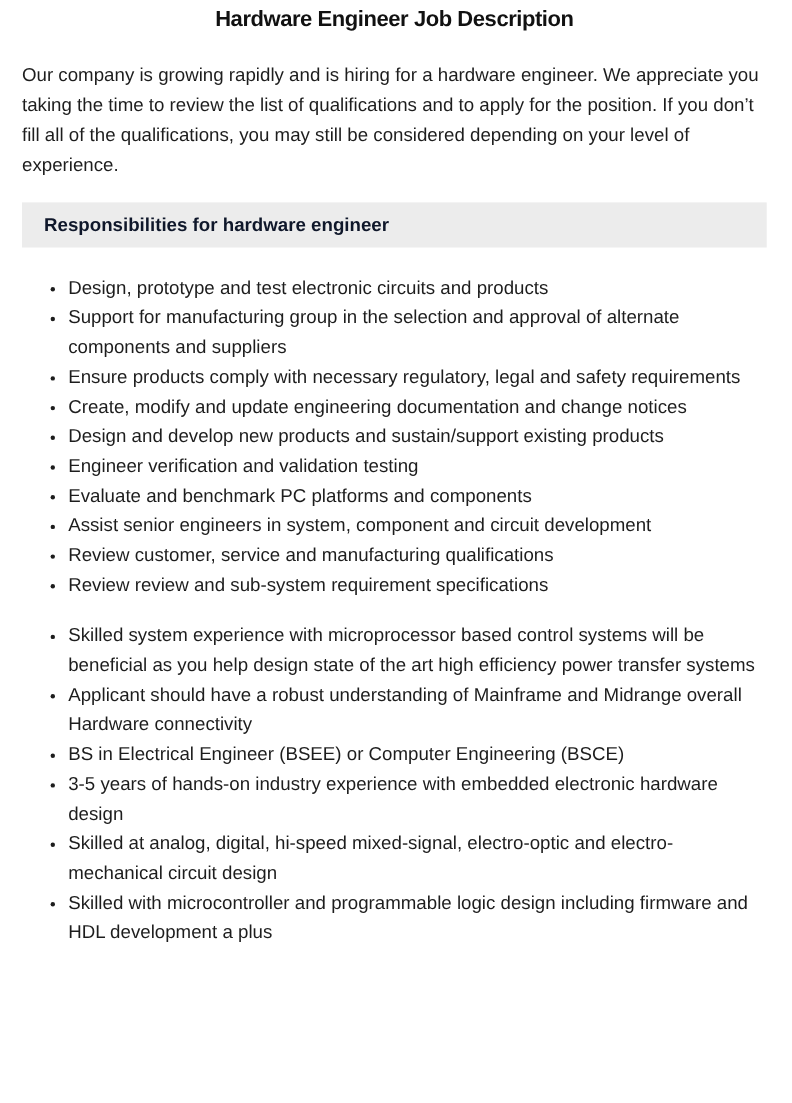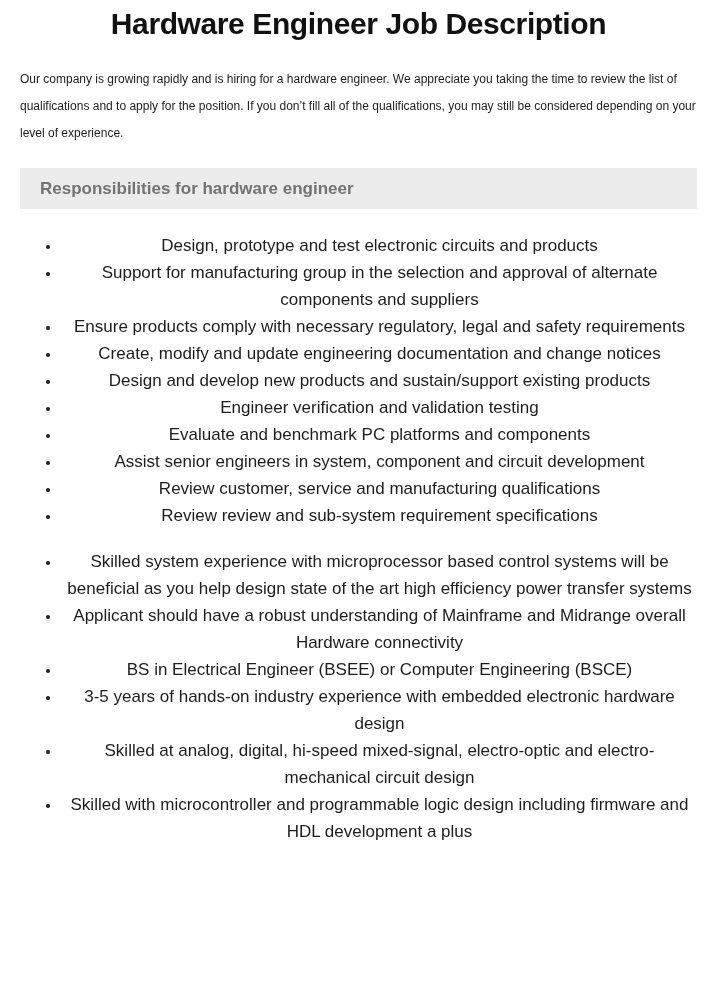--- a/index.html
+++ b/index.html
@@ -13,51 +13,50 @@
     font-family: "Liberation Sans", sans-serif;
     color: var(--text-color, #1d1d1d);
     overflow: hidden;
   }
   .doc {
     padding: 0 23px 0 20px;
     box-sizing: border-box;
     width: 720px;
   }
   .page-title {
-    font-size: 30px;
+    font-size: 20px;
     font-weight: 700;
     text-align: center;
     letter-spacing: -0.4px;
     margin: 0;
     padding-top: 7px;
     margin-bottom: 25px;
     color: #111111;
   }
   .intro {
-    font-size: 12px;
+    font-size: 17px;
     line-height: 27px;
     margin: 0 0 21px 0;
   }
   .section-bar {
     background: var(--bar-bg, #ececec);
     height: 41px;
     line-height: 41px;
     font-size: 17px;
     font-weight: 700;
     padding-left: 20px;
     margin: 0 0 23px 0;
-    color: #737373;
+    color: #0f172a;
   }
   ul.bullets {
     margin: 0 0 19px 0;
     padding: 0 0 0 41px;
     font-size: 17px;
     line-height: 27px;
     list-style: disc outside;
-    text-align: center;
   }
   ul.bullets li {
     padding-left: 1px;
   }
   ul.bullets li::marker {
     font-size: 13px;
   }
 </style>
 </head>
 <body>

